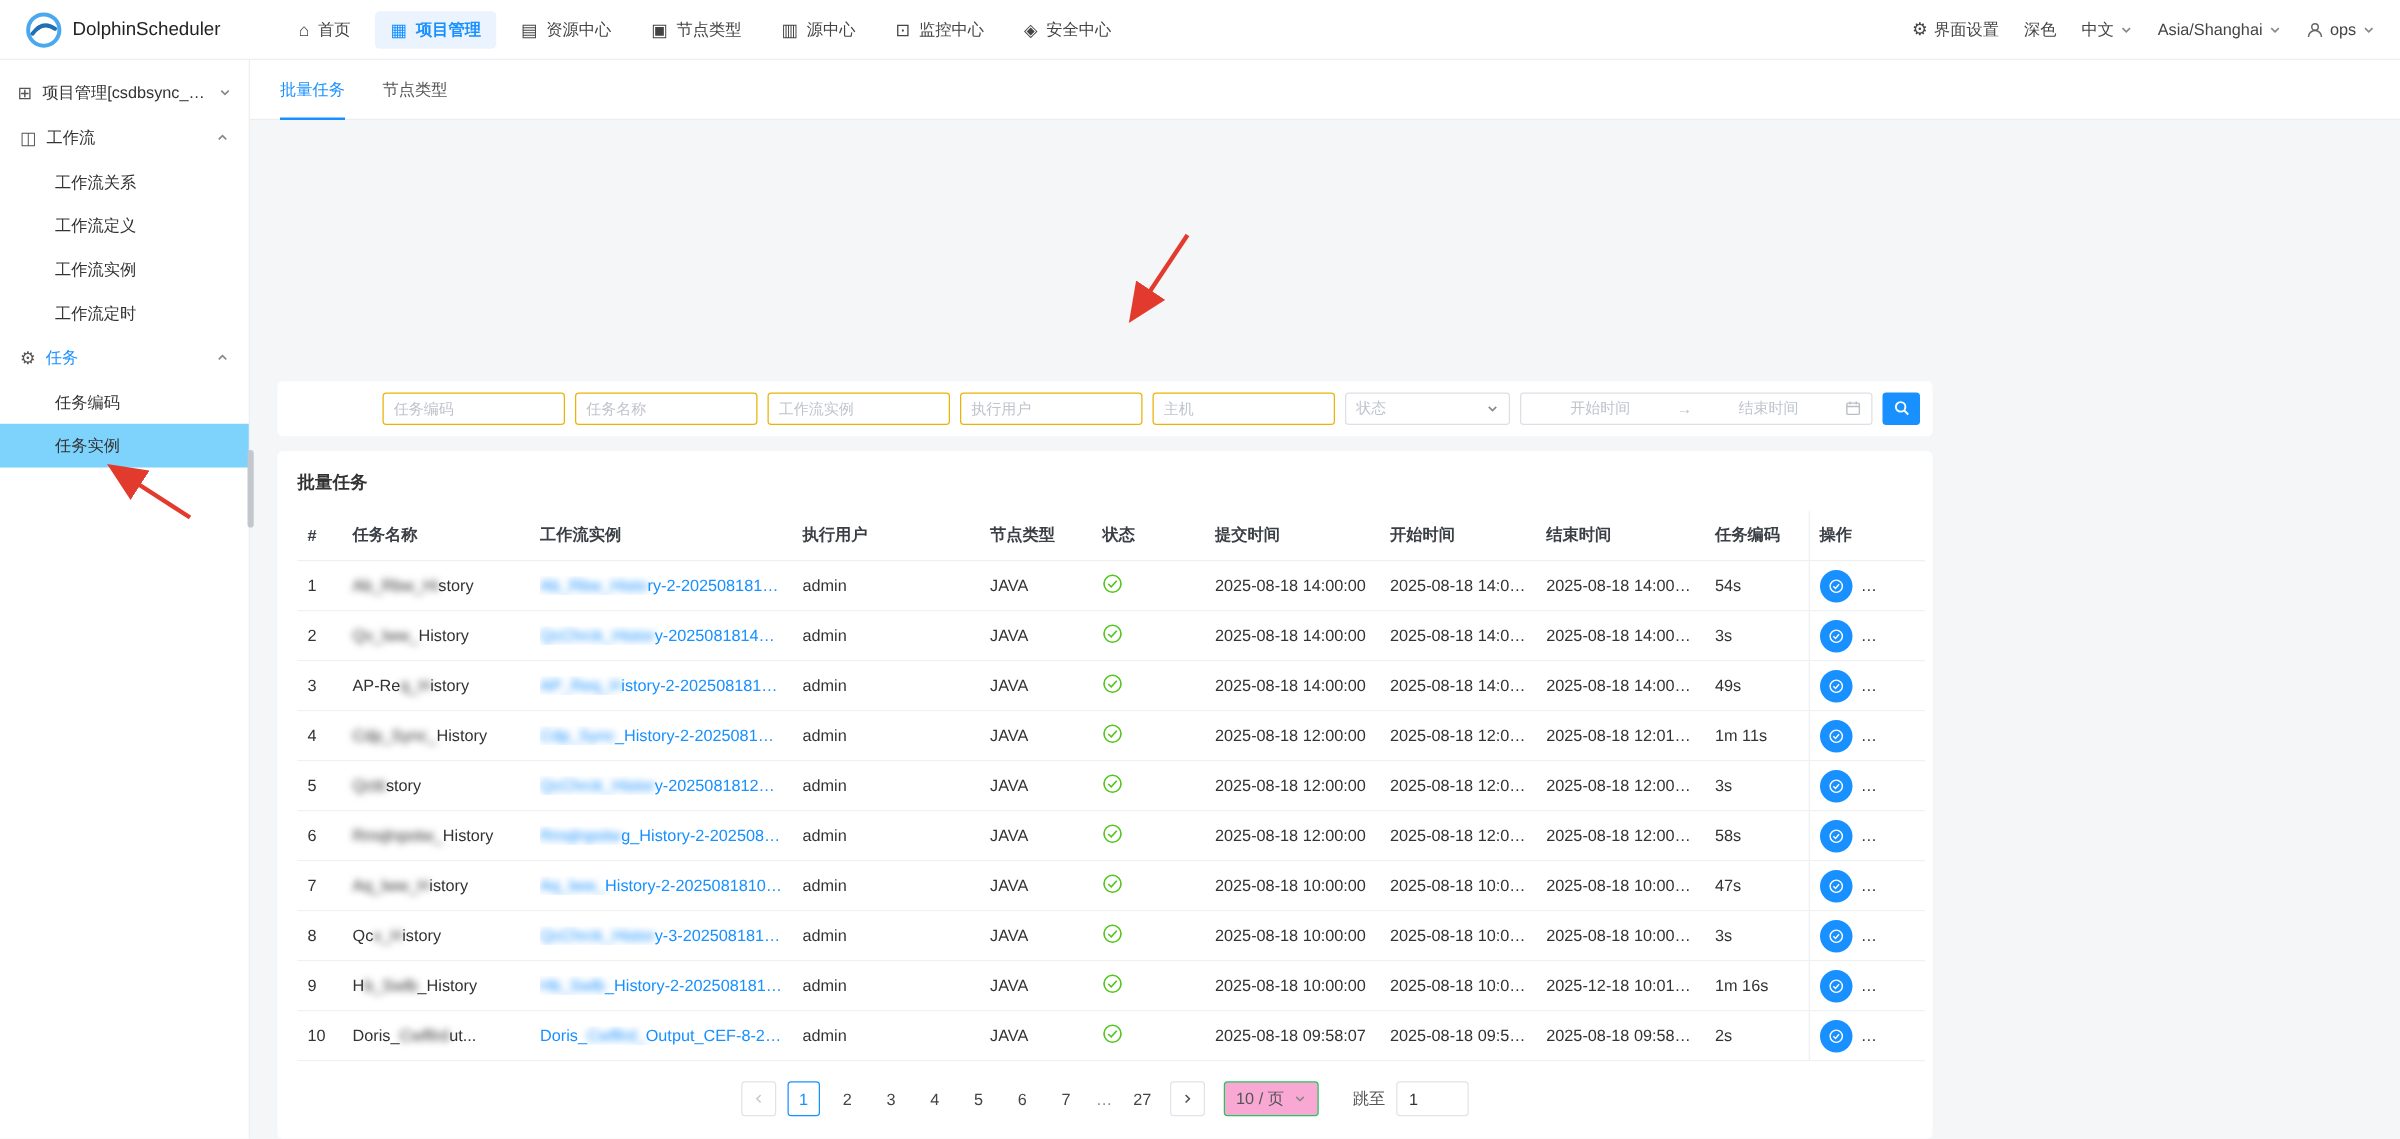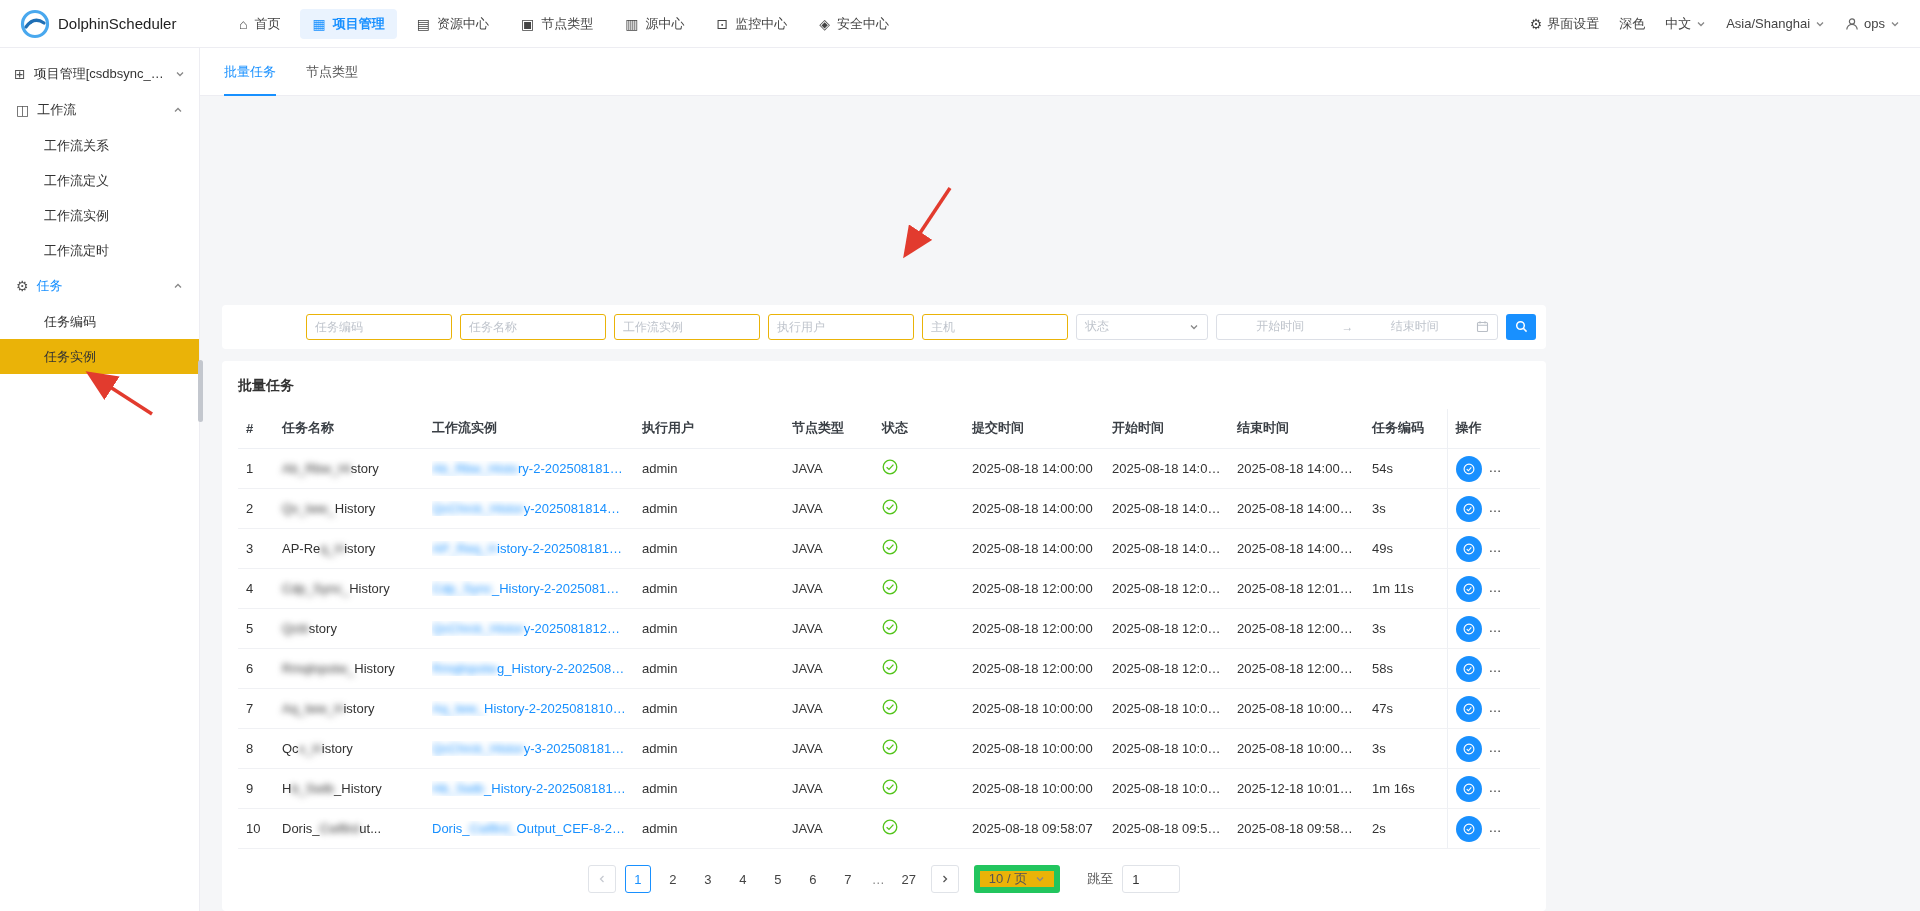--- a/index.html
+++ b/index.html
@@ -25,21 +25,21 @@
   
   .layout { display:flex; height:863px; }
   .sidebar { width:200px; background:#fff; border-right:1px solid #ededf2; padding-top:8px; position:relative; flex:none; }
   .project-row { display:flex; align-items:center; gap:8px; height:36px; padding:0 14px; cursor:pointer; color:#333; }
   .proj-label { flex:1; overflow:hidden; text-overflow:ellipsis; white-space:nowrap; }
   .s-icon { font-size:14px; color:#555; line-height:1; }
   .menu-item { display:flex; align-items:center; gap:8px; height:36px; padding:0 16px; cursor:pointer; color:#333; }
   .menu-item.active-parent { color:#1890ff; }
   .menu-item .mchev { margin-left:auto; }
   .child-item { height:35px; display:flex; align-items:center; padding:0 16px 0 44px; cursor:pointer; color:#333; }
-  .child-item.selected { background:#eab308; }
+  .child-item.selected { background:#7dd3fc; }
   .sb-scroll { position:absolute; right:-4px; top:312px; width:5px; height:62px; background:#c3c7ce; border-radius:3px; }
   
   .main { flex:1; display:flex; flex-direction:column; min-width:0;justify-content:space-between; }
   .tabbar { height:48px; background:#fff; border-bottom:1px solid #ededf2; display:flex; gap:30px; padding:0 24px; }
   .tab { display:flex; align-items:center; color:#555; cursor:pointer; position:relative; }
   .tab.active { color:#1890ff; }
   .tab.active::after { content:""; position:absolute; left:0; right:0; bottom:-1px; height:2px; background:#1890ff; }
   .content { padding:16px 0 0 22px; }
   
   .filter-card { width:1324px; background:#fff; border-radius:4px; display:flex; align-items:center;
@@ -72,22 +72,22 @@
   .status-wrap { display:inline-flex; align-items:center; }
   
   .pagination { display:flex; align-items:center; justify-content:center; gap:9px; margin-top:16px; color:#555; }
   .pg-btn { min-width:28px; height:28px; border:1px solid #e0e3e8; border-radius:3px; background:#fff;
     display:flex; align-items:center; justify-content:center; cursor:pointer; color:#555; }
   .pg-btn.disabled { color:#c6cad1; cursor:default; }
   .pg-num { min-width:26px; height:28px; padding:0 4px; display:flex; align-items:center; justify-content:center;
     border-radius:3px; cursor:pointer; color:#444; background:transparent; border:1px solid transparent; }
   .pg-num.active { border-color:#1890ff; color:#1890ff; background:#fff; }
   .pg-ellipsis { color:#888; padding:0 2px; }
-  .pg-size { border:6px solid #22c55e; border-radius:3px; height:28px; padding:0 9px; display:flex;
-    gap:8px; align-items:center; color:#555; cursor:pointer; background:#eab308; margin-left:6px; }
+  .pg-size { border:1px solid #22c55e; border-radius:3px; height:28px; padding:0 9px; display:flex;
+    gap:8px; align-items:center; color:#555; cursor:pointer; background:#f9a8d4; margin-left:6px; }
   .pg-jump-label { margin-left:18px; color:#555; }
   .pg-jump-input { width:58px; height:28px; border:1px solid #e0e3e8; border-radius:3px; padding:0 9px;
     font-size:13px; color:#333; outline:none; font-family:inherit; }
   
   .annot { position:absolute; left:0; top:0; width:1920px; height:911px; pointer-events:none; z-index:90; }
 </style>
 </head>
 <body>
 
 <header class="topnav">

